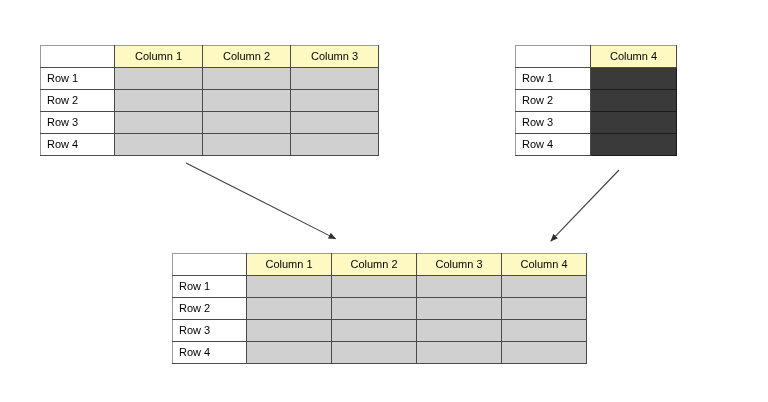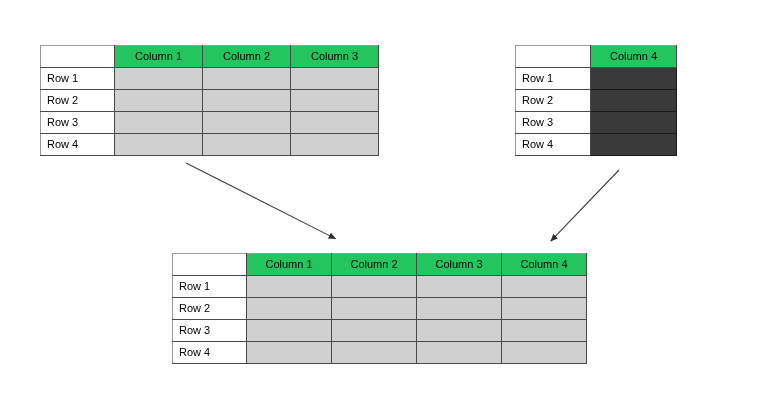--- a/index.html
+++ b/index.html
@@ -49,21 +49,21 @@
     line-height: 21px;
     color: #000000;
     background: #ffffff;
     white-space: nowrap;
     overflow: hidden;
   }
 
   .tbl td.hdr {
     text-align: center;
     padding: 0;
-    background: #22c55e;
+    background: #fef9c3;
     border-top: 1px solid #9a9a9a;
   }
 
   .tbl td.corner {
     background: #ffffff;
     border-top: 1px solid #9a9a9a;
     border-left: 1px solid #9a9a9a;
   }
 
   .tbl td.rowlabel {

